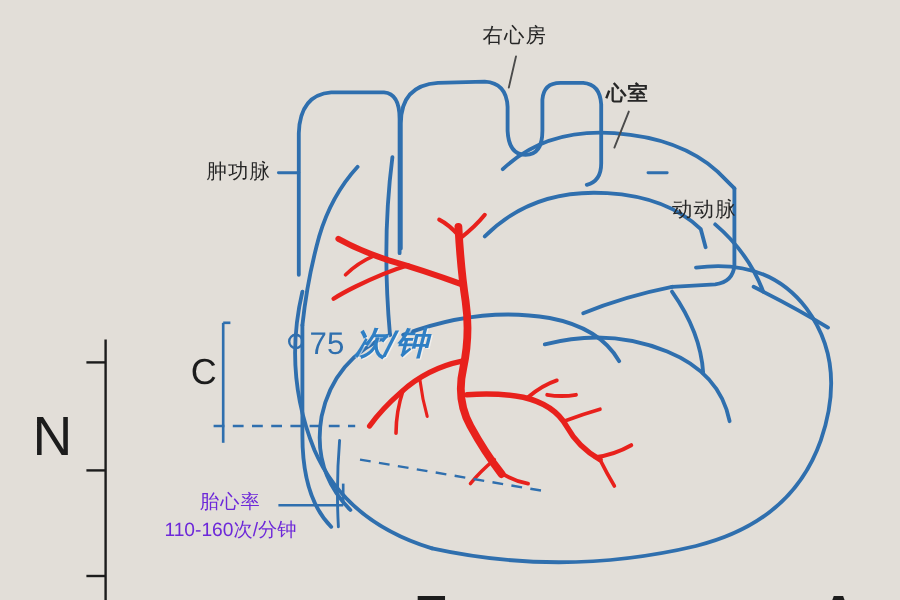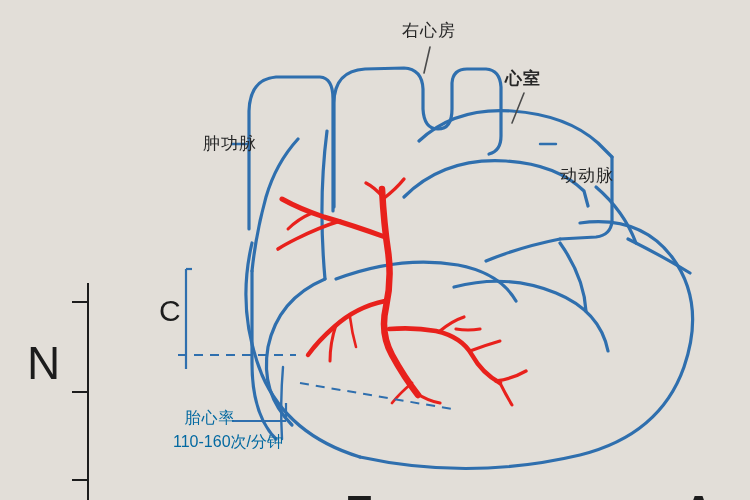--- a/index.html
+++ b/index.html
@@ -16,29 +16,29 @@
     position:absolute;
     color:#262626;
     font-size:17px;
     line-height:1.15;
     white-space:nowrap;
     font-family:"DejaVu Sans","Liberation Sans",sans-serif;
     letter-spacing:1px;
   }
   .lbl-ra{left:402px;top:10px;}
   .lbl-vent{left:505px;top:58px;font-weight:bold;}
-  .lbl-pa{left:172px;top:123px;margin-left:31px;}
+  .lbl-pa{left:172px;top:123px;}
   .lbl-ao{left:560px;top:123px;margin-top:32px;}
 
   .fhr{
     position:absolute;left:137px;top:397px;
-    text-align:center;color:#0369a1;
+    text-align:center;color:#6d28d9;
   }
   .fhr .t1{font-size:16px;letter-spacing:1px;}
-  .fhr .t2{font-size:16px;letter-spacing:0px;margin-top:3px;margin-left:36px;}
+  .fhr .t2{font-size:16px;letter-spacing:0px;margin-top:3px;}
 
   .bigN{
     position:absolute;left:27px;top:325px;
     font-size:46px;color:#1c1c1c;
     font-family:"Liberation Sans","DejaVu Sans",sans-serif;
     font-weight:400;
   }
   .letC{
     position:absolute;left:159px;top:283px;
     font-size:30px;color:#1c1c1c;
@@ -173,20 +173,25 @@
       <line x1="232" y1="410" x2="286" y2="410" stroke="#2f6fae" stroke-width="2.2"></line>
       <line x1="286" y1="410" x2="286" y2="392" stroke="#2f6fae" stroke-width="2.2"></line>
     </g>
   </svg>
 
   <div class="lbl lbl-ra">右心房</div>
   <div class="lbl lbl-vent">心室</div>
   <div class="lbl lbl-pa">肿功脉</div>
   <div class="lbl lbl-ao">动动脉</div>
 
+  <div class="bpm">
+    <span class="ring"></span>
+    <span class="num">75</span>
+    <span class="unit">次/钟</span>
+  </div>
 
   <div class="fhr">
     <div class="t1">胎心率</div>
     <div class="t2">110-160次/分钟</div>
   </div>
 
   <div class="bigN">N</div>
   <div class="letC">C</div>
   <div class="cut-left">Z</div>
   <div class="cut-right">A</div>

